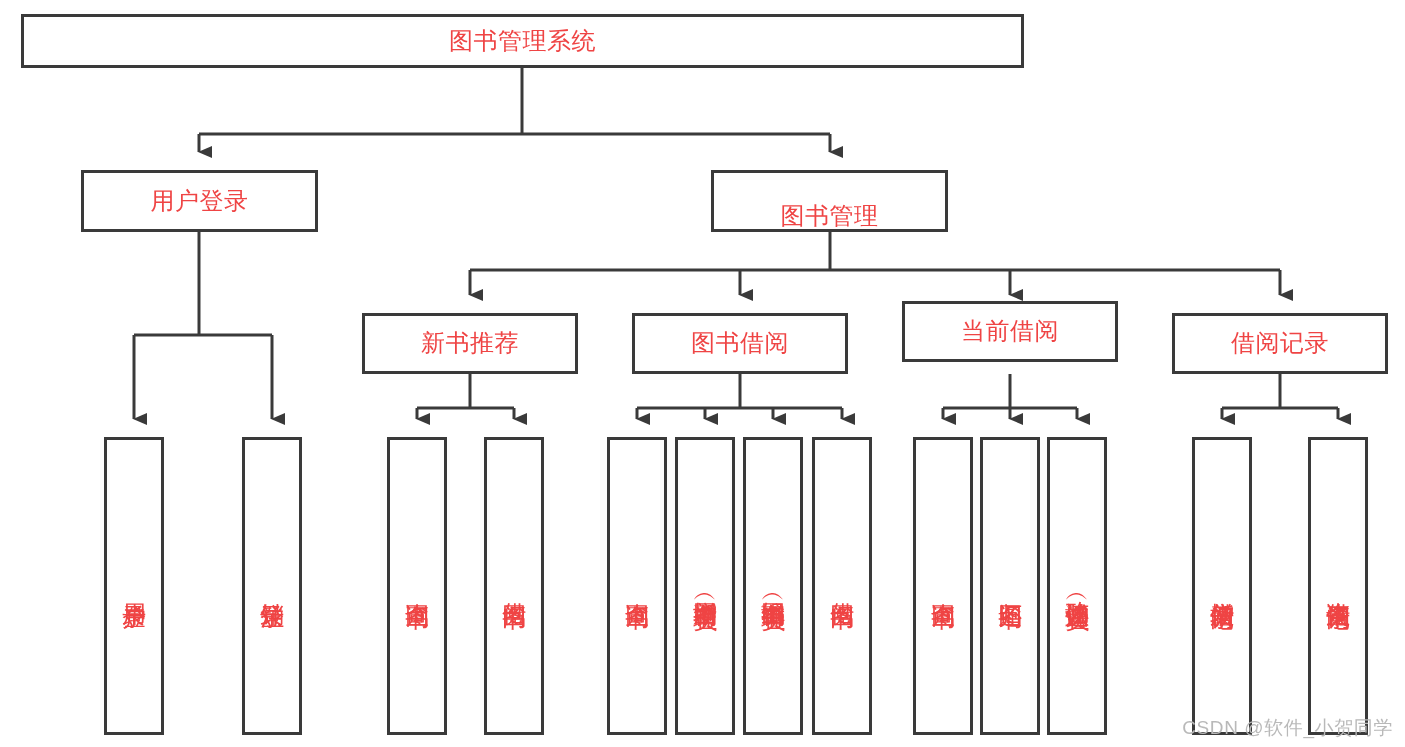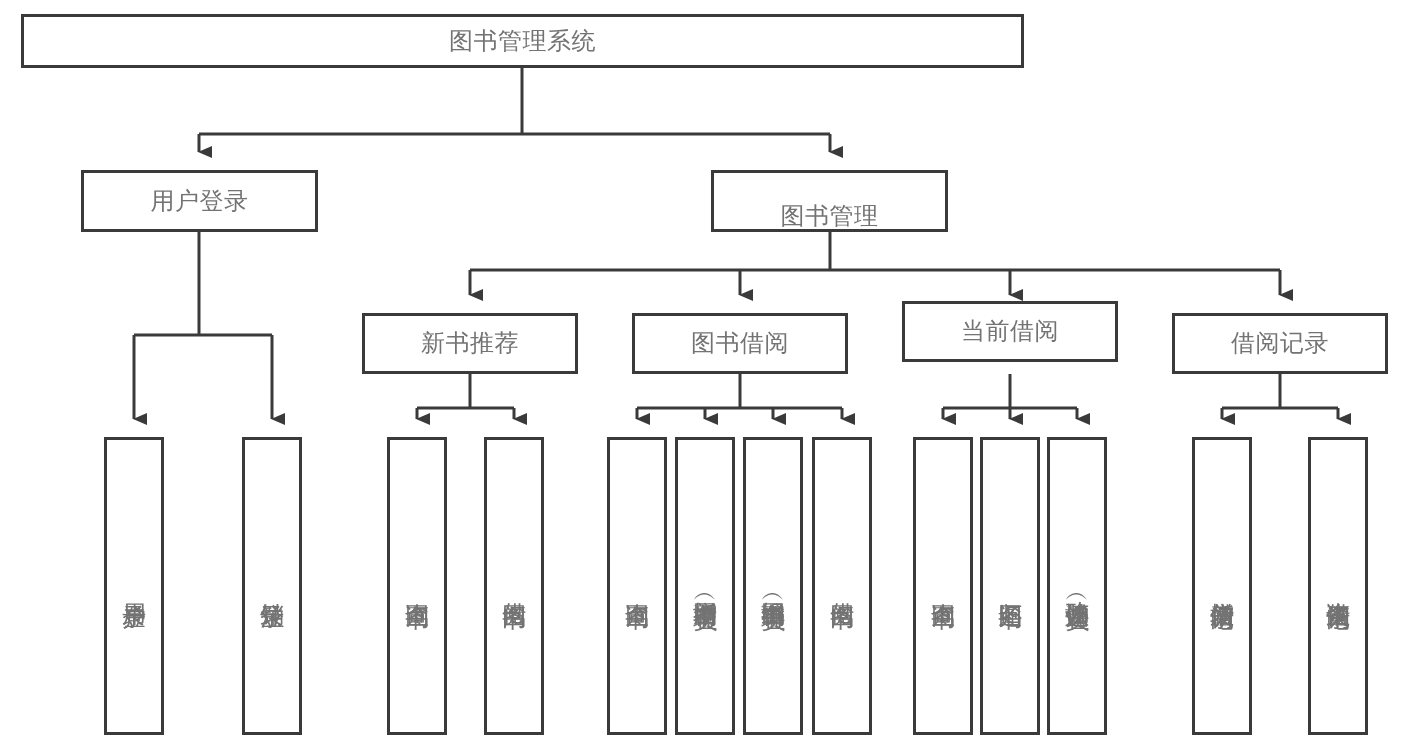--- a/index.html
+++ b/index.html
@@ -26,21 +26,21 @@
     pointer-events: none;
   }
   .node {
     position: absolute;
     box-sizing: border-box;
     border: 3px solid #3a3a3a;
     background: #ffffff;
     display: flex;
     align-items: center;
     justify-content: center;
-    color: #737373;
+    color: #ef4444;
   }
   .node.horiz .label {
     font-size: 24px;
     line-height: 1.1;
     letter-spacing: 0.5px;
     white-space: nowrap;
   }
   .node.vert {
     align-items: center;
     justify-content: center;
@@ -181,14 +181,15 @@
     <span class="label">确认归还（管理员）</span>
   </div>
 
   <div class="node vert" style="left:1192px; top:437px; width:60px; height:298px;">
     <span class="label">新增借阅记录</span>
   </div>
   <div class="node vert" style="left:1308px; top:437px; width:60px; height:298px;">
     <span class="label">查询借阅记录</span>
   </div>
 
+  <div class="watermark">CSDN @软件_小贺同学</div>
 
 </div>
 
 </body></html>

